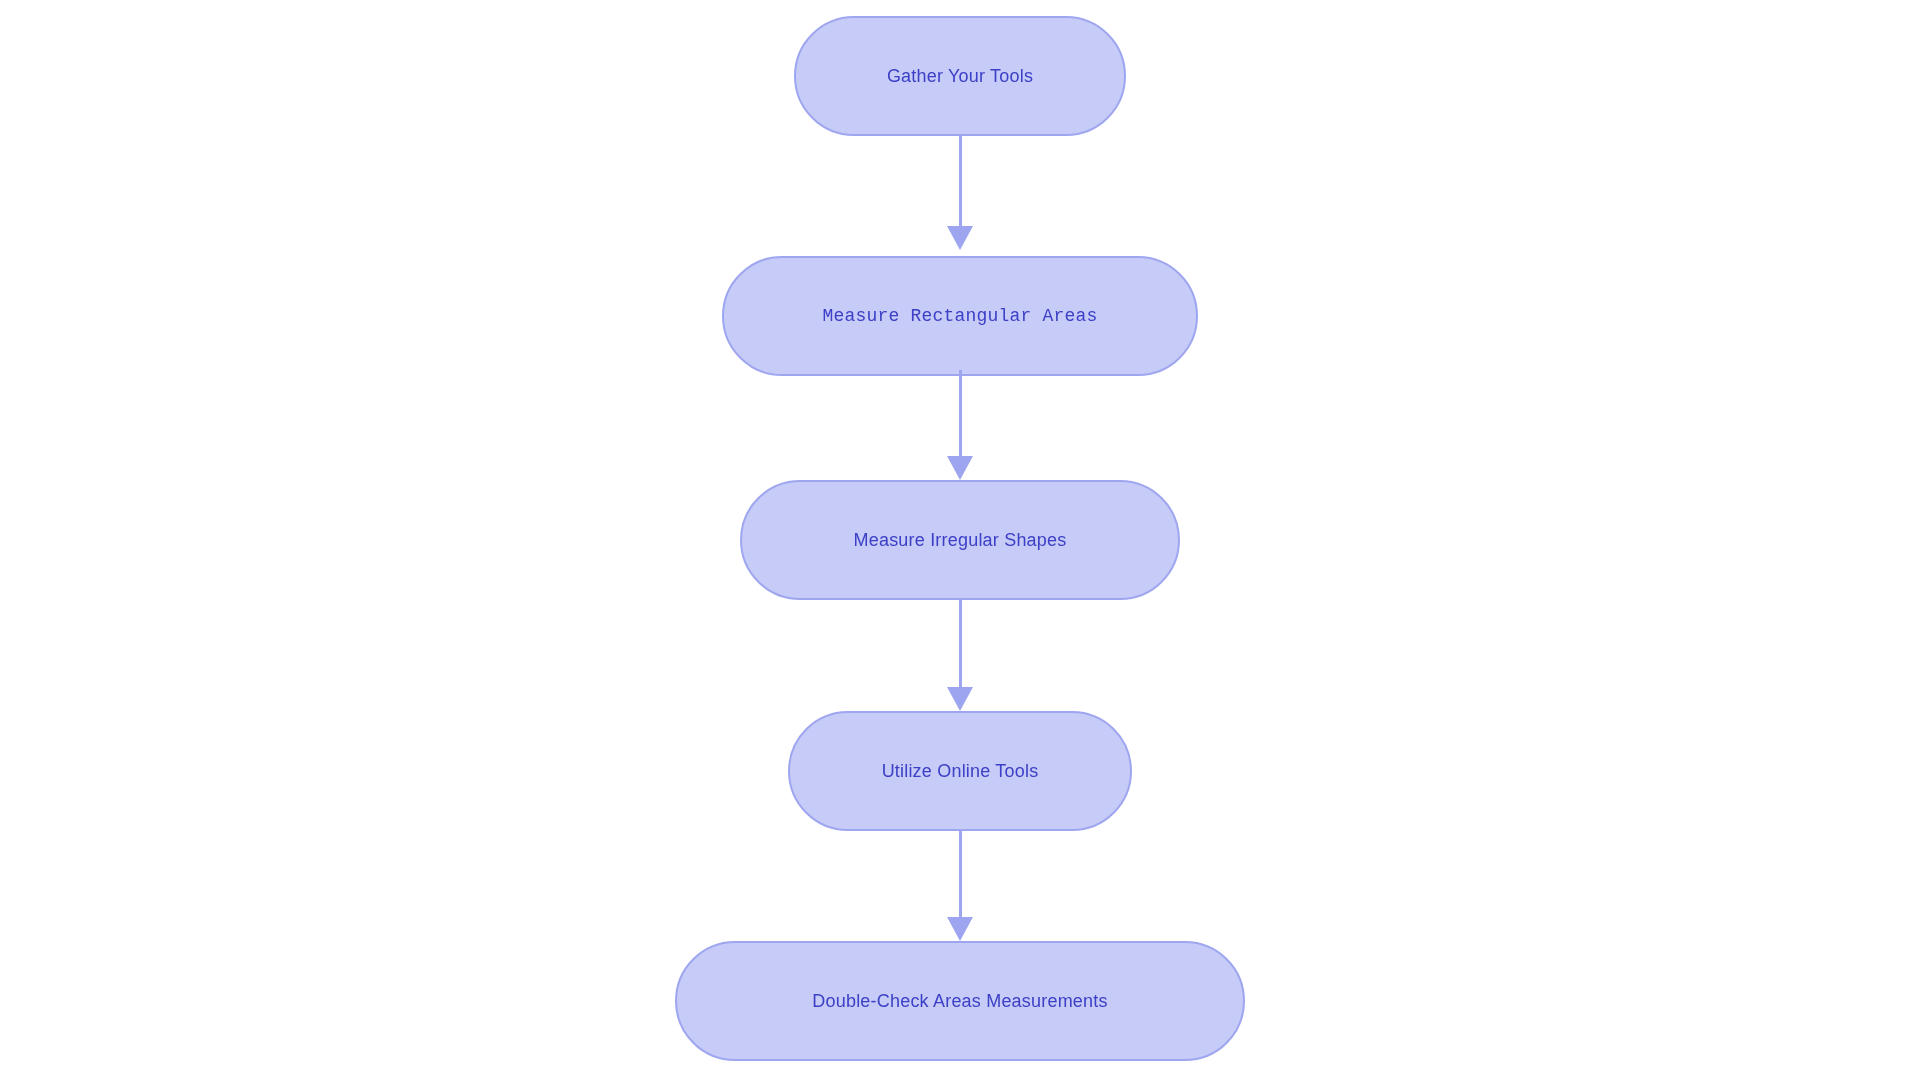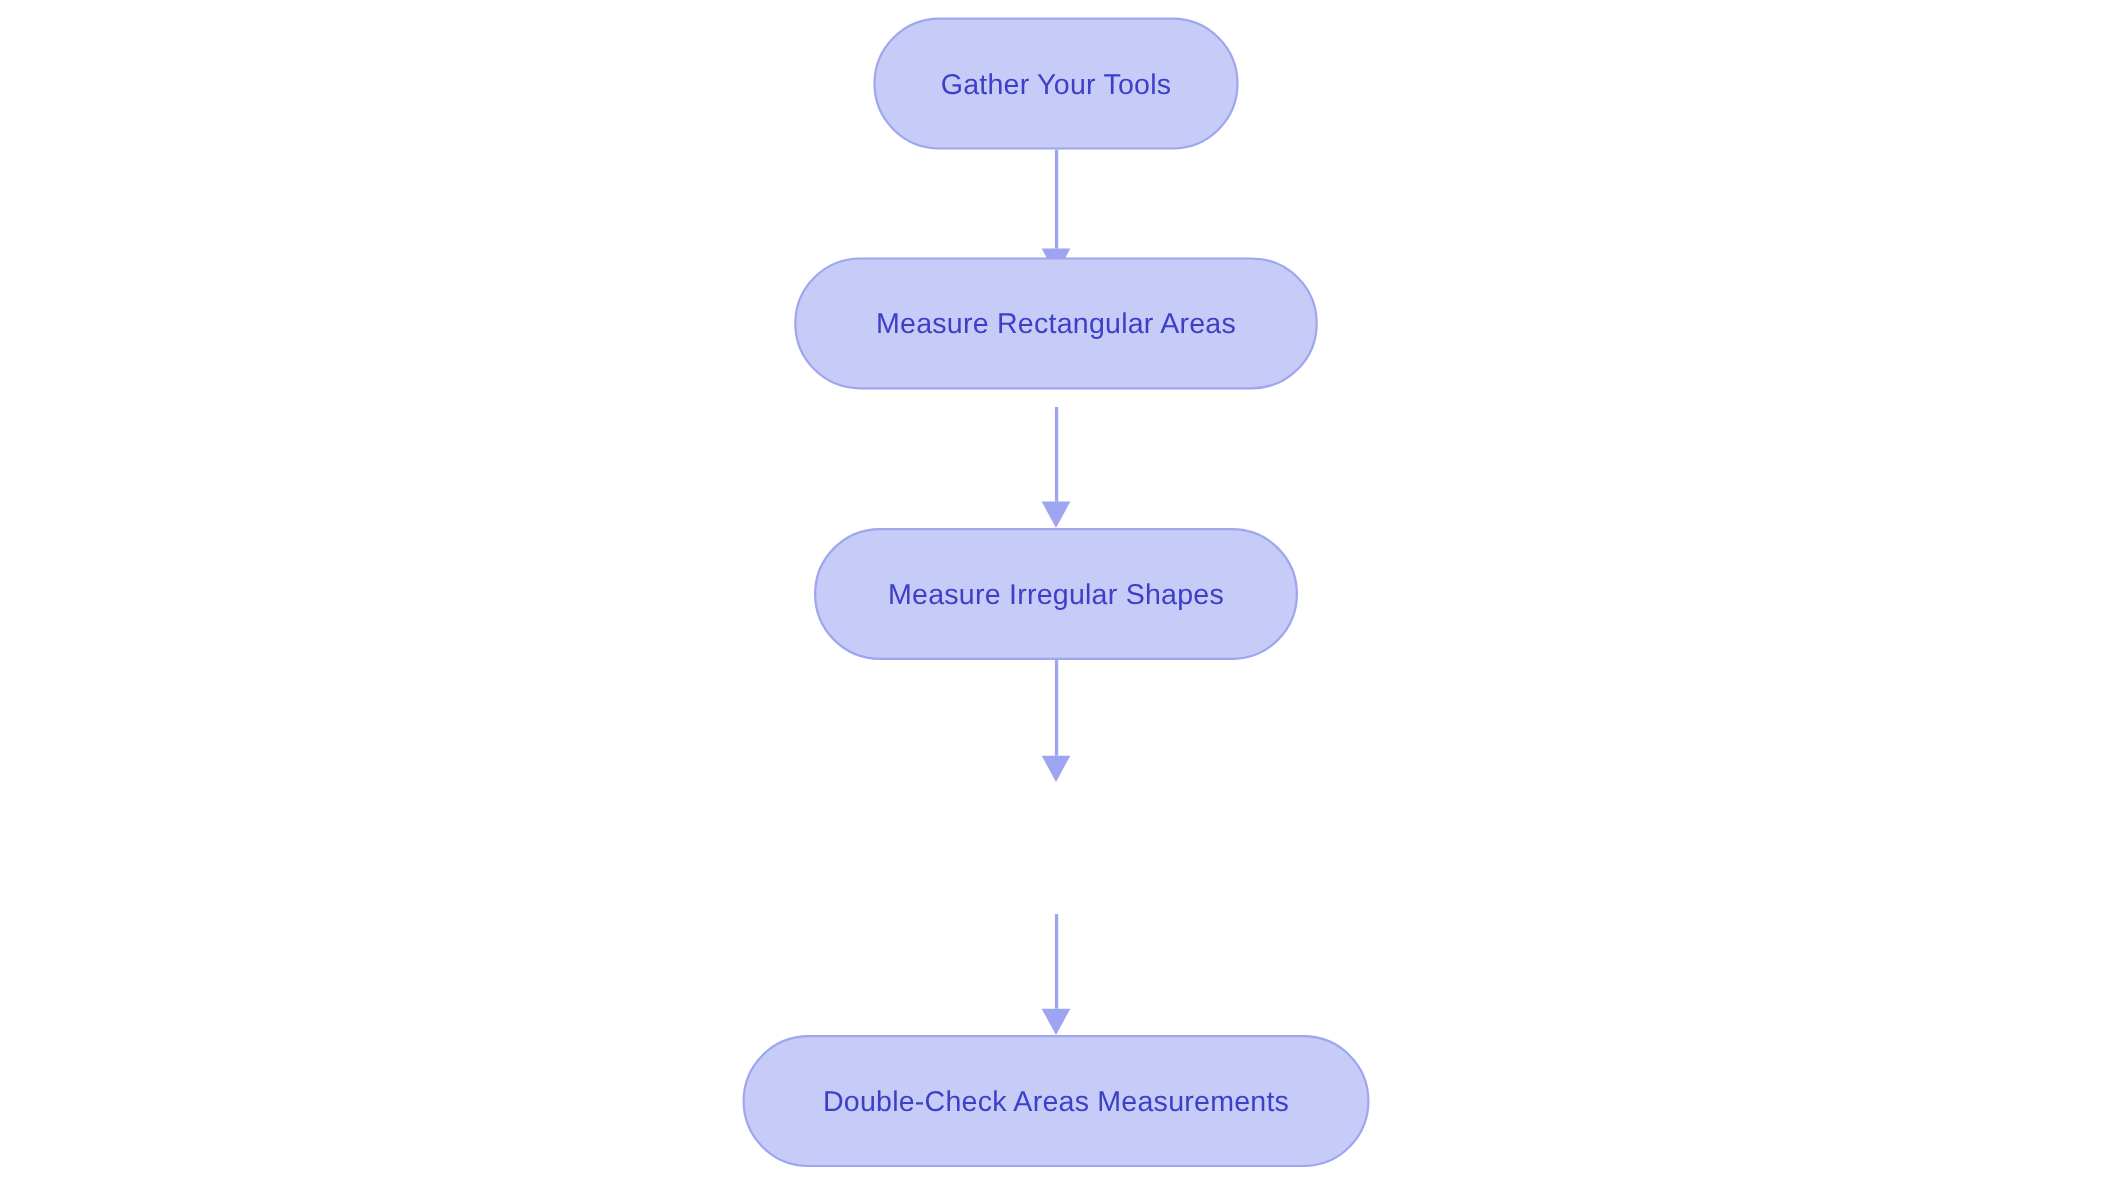--- a/index.html
+++ b/index.html
@@ -19,21 +19,21 @@
     position: absolute;
     box-sizing: border-box;
     height: 120px;
     border-radius: 60px;
     background: var(--node-fill, #c7cbf8);
     border: 2px solid var(--node-border, #9ea6f0);
     color: var(--node-text, #3c40c6);
     display: flex;
     align-items: center;
     justify-content: center;
-    font-size: 26px;
+    font-size: 18px;
     letter-spacing: 0.2px;
     text-align: center;
     white-space: nowrap;
   }
   .arrow {
     position: absolute;
     width: 26px;
     display: flex;
     flex-direction: column;
     align-items: center;
@@ -57,38 +57,41 @@
 
   <div class="node" style="left:794px; top:16px; width:332px;">
     <span>Gather Your Tools</span>
   </div>
 
   <div class="arrow" style="left:947px; top:136px;">
     <div class="shaft" style="height:90px;"></div>
     <div class="head"></div>
   </div>
 
-  <div class="node" style="left:722px; top:234px; width:476px;">
+  <div class="node" style="left:722px; top:256px; width:476px;font-family:Liberation Mono, monospace;">
     <span>Measure Rectangular Areas</span>
   </div>
 
   <div class="arrow" style="left:947px; top:370px;">
     <div class="shaft" style="height:86px;"></div>
     <div class="head"></div>
   </div>
 
   <div class="node" style="left:740px; top:480px; width:440px;justify-content:center;">
     <span>Measure Irregular Shapes</span>
   </div>
 
   <div class="arrow" style="left:947px; top:600px;">
     <div class="shaft" style="height:87px;"></div>
     <div class="head"></div>
   </div>
 
+  <div class="node" style="left:788px; top:711px; width:344px;">
+    <span>Utilize Online Tools</span>
+  </div>
 
   <div class="arrow" style="left:947px; top:831px;">
     <div class="shaft" style="height:86px;"></div>
     <div class="head"></div>
   </div>
 
   <div class="node" style="left:675px; top:941px; width:570px;">
     <span>Double-Check Areas Measurements</span>
   </div>
 

